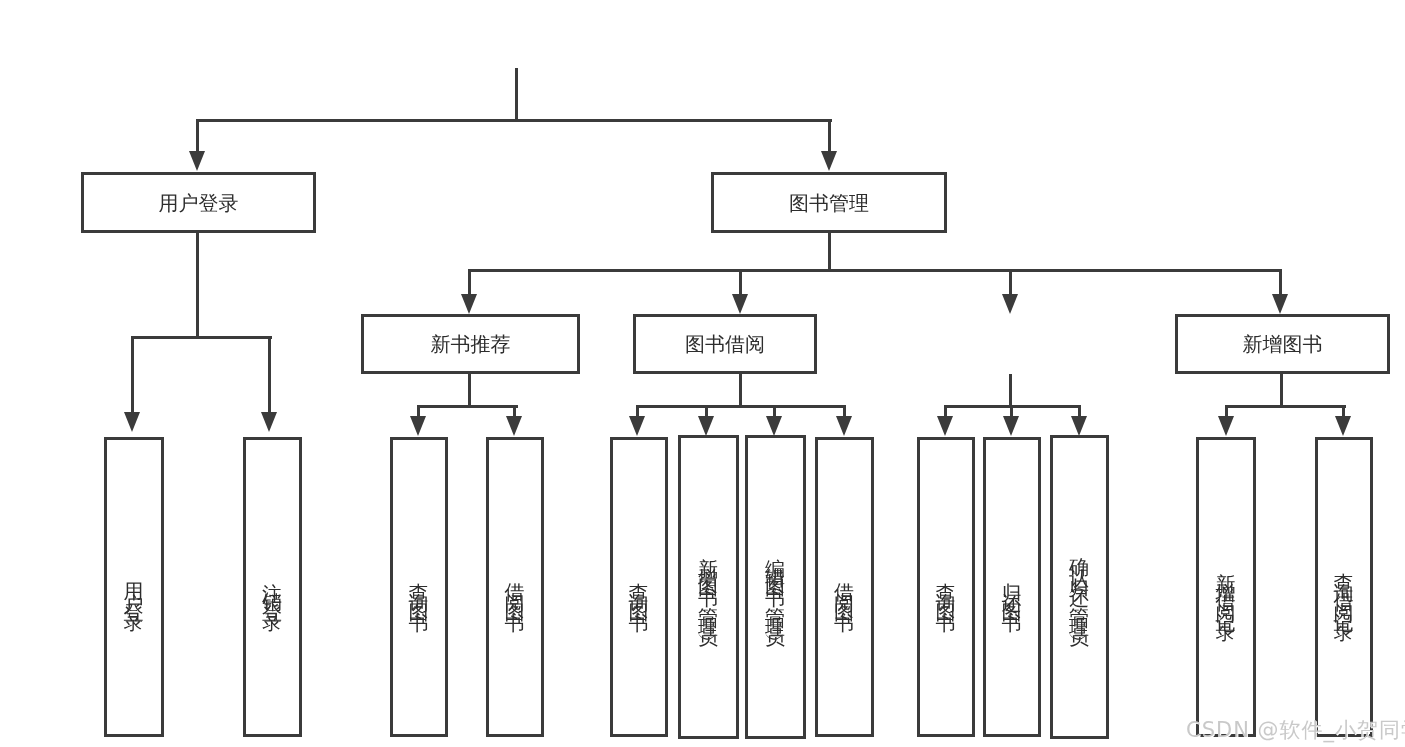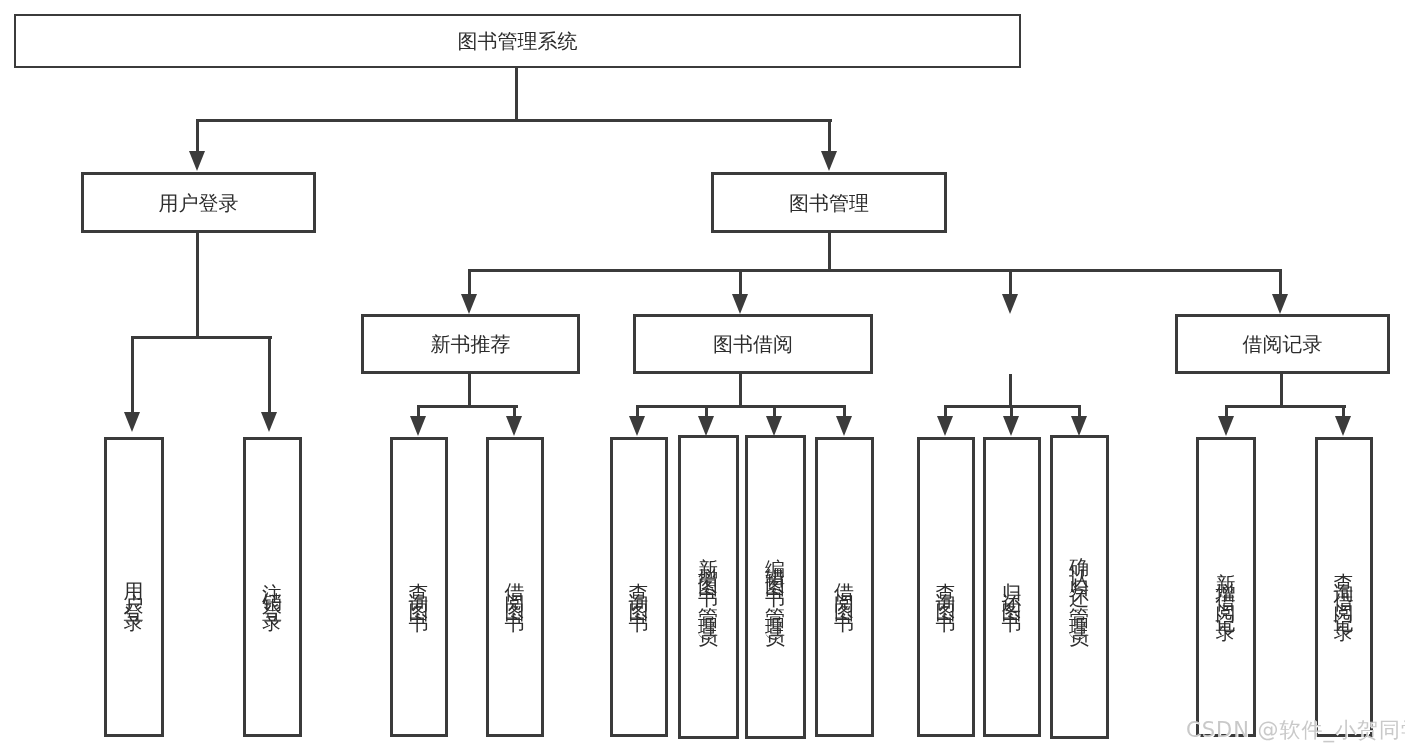--- a/index.html
+++ b/index.html
@@ -29,28 +29,27 @@
     position:absolute;left:1186px;top:716px;
     font-size:21px;color:#c9c9c9;letter-spacing:1px;
     text-shadow:1px 1px 0 #ffffff;white-space:nowrap;
   }
 </style>
 </head>
 <body>
 
 <div class="canvas">
 
-  <div class="box root" style="left:14px;top:14px;width:1007px;height:54px">图书管理系统</div>
 
   <div class="box" style="left:81px;top:172px;width:235px;height:61px">用户登录</div>
   <div class="box" style="left:361px;top:314px;width:219px;height:60px">新书推荐</div>
 
   <div class="box" style="left:711px;top:172px;width:236px;height:61px">图书管理</div>
-  <div class="box" style="left:633px;top:314px;width:240px;height:60px">图书借阅</div>
-  <div class="box" style="left:1175px;top:314px;width:215px;height:60px">借阅记录</div>
+  <div class="box" style="left:633px;top:314px;width:184px;height:60px">图书借阅</div>
+  <div class="box" style="left:1175px;top:314px;width:215px;height:60px">新增图书</div>
 
   <div class="box vbox" style="left:104px;top:437px;width:60px;height:300px">用户登录</div>
   <div class="box vbox" style="left:243px;top:437px;width:59px;height:300px">注销登录</div>
 
   <div class="box vbox" style="left:390px;top:437px;width:58px;height:300px">查询图书</div>
   <div class="box vbox" style="left:486px;top:437px;width:58px;height:300px">借阅图书</div>
 
   <div class="box vbox" style="left:610px;top:437px;width:58px;height:300px">查询图书</div>
   <div class="box vbox" style="left:678px;top:435px;width:61px;height:304px">新增图书（管理员）</div>
   <div class="box vbox" style="left:745px;top:435px;width:61px;height:304px">编辑图书（管理员）</div>

